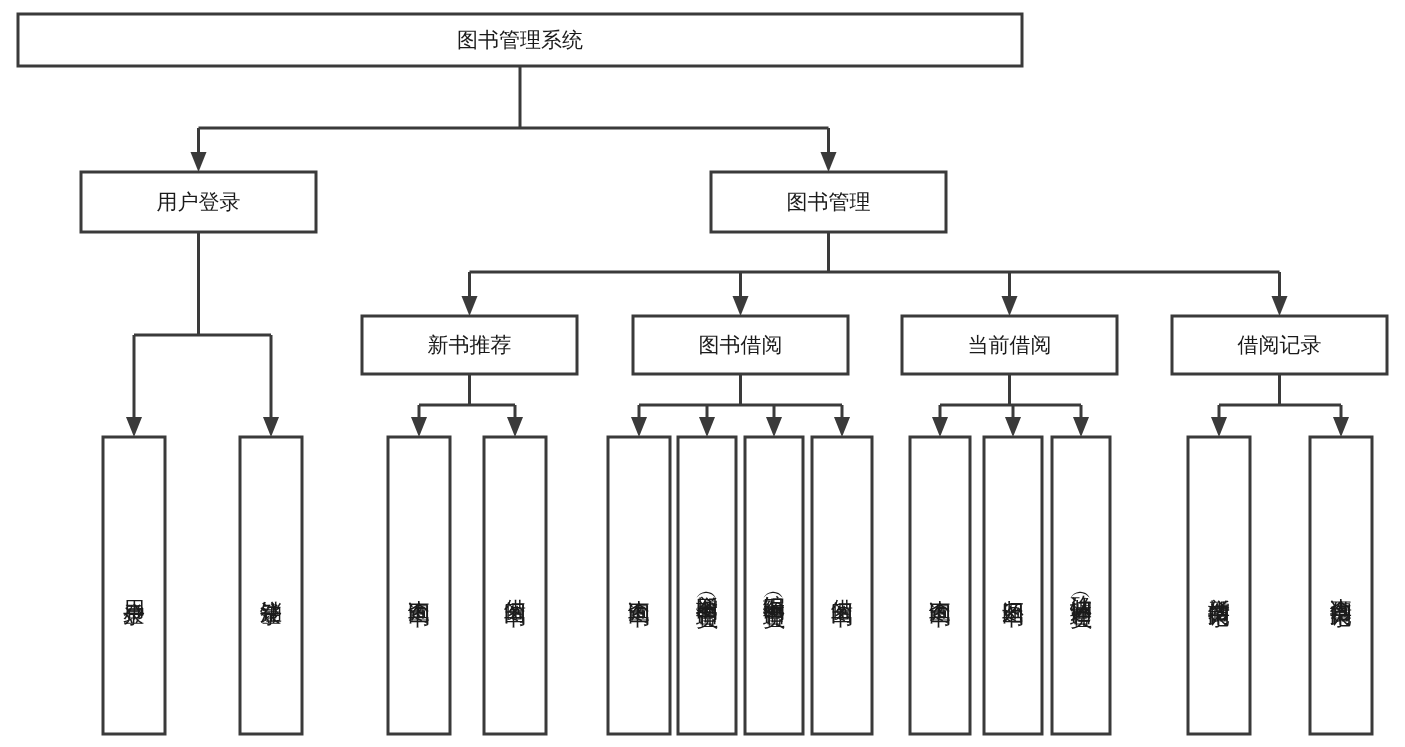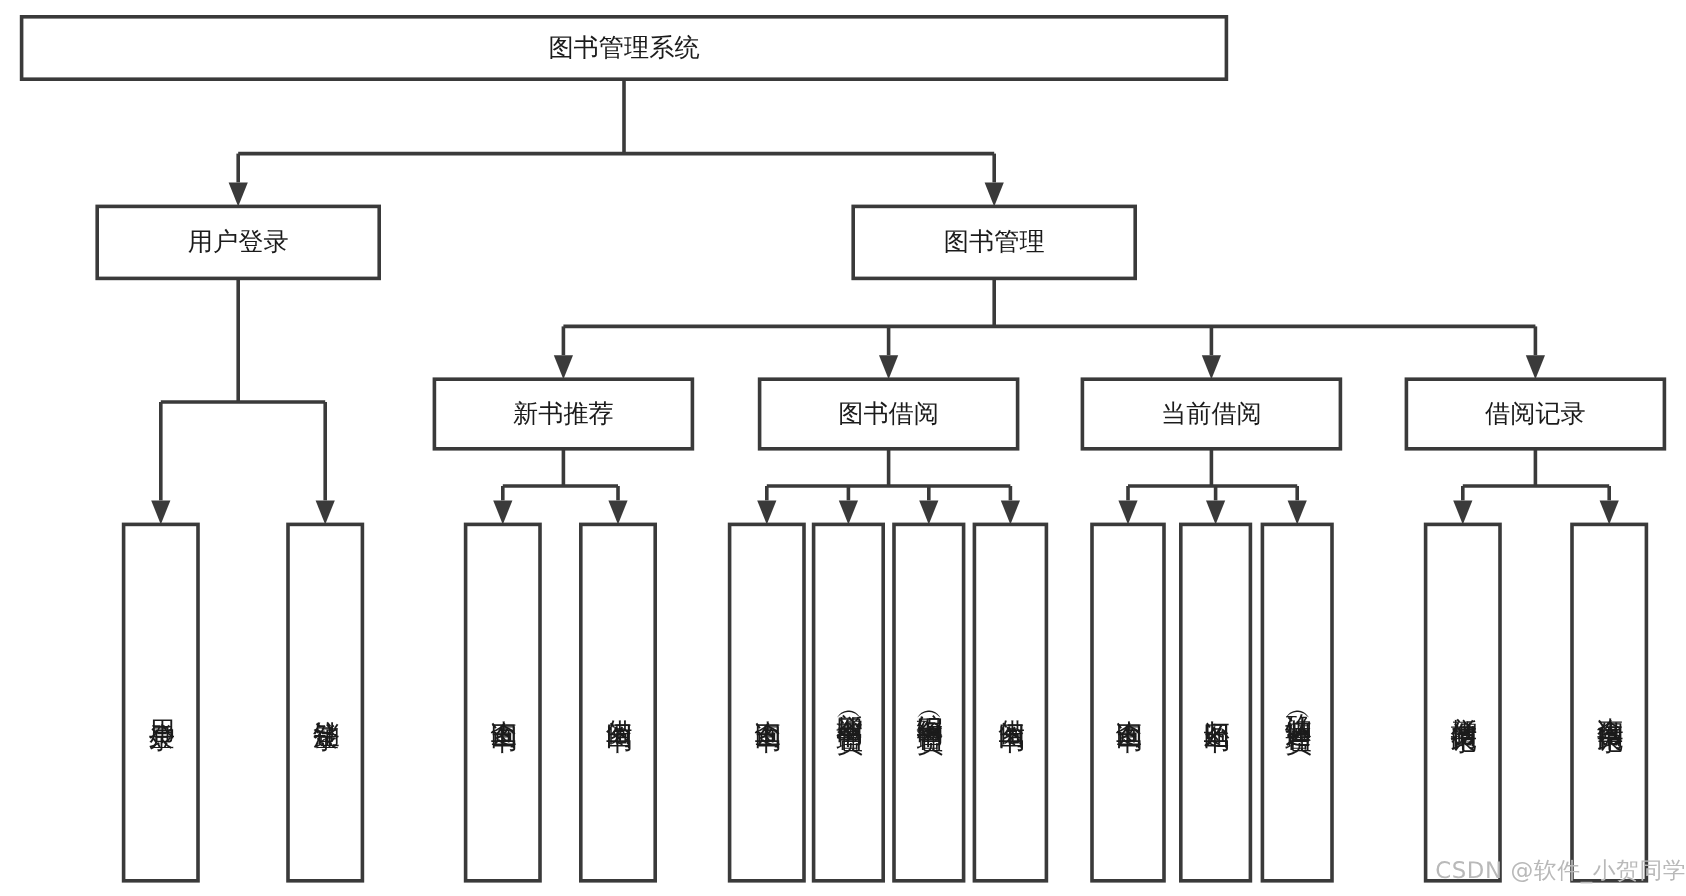--- a/index.html
+++ b/index.html
@@ -172,14 +172,13 @@
       <div class="leaf-label-box" style="left: 678px; top: 441px; width: 58px; height: 289px;">新增图书（管理员）</div>
       <div class="leaf-label-box" style="left: 745px; top: 441px; width: 58px; height: 289px;">编辑图书（管理员）</div>
       <div class="leaf-label-box" style="left: 812px; top: 441px; width: 60px; height: 289px;">借阅图书</div>
       <div class="leaf-label-box" style="left: 910px; top: 441px; width: 60px; height: 289px;">查询图书</div>
       <div class="leaf-label-box" style="left: 984px; top: 441px; width: 58px; height: 289px;">归还图书</div>
       <div class="leaf-label-box" style="left: 1052px; top: 441px; width: 58px; height: 289px;">确认归还（管理员）</div>
       <div class="leaf-label-box" style="left: 1188px; top: 441px; width: 62px; height: 289px;">新增借阅记录</div>
       <div class="leaf-label-box" style="left: 1310px; top: 441px; width: 62px; height: 289px;">查询借阅记录</div>
     </div>
 
-  <div class="watermark" style="left:1196px; top:713px;">CSDN @软件_小贺同学</div>
 </div>
 
 </body></html>

